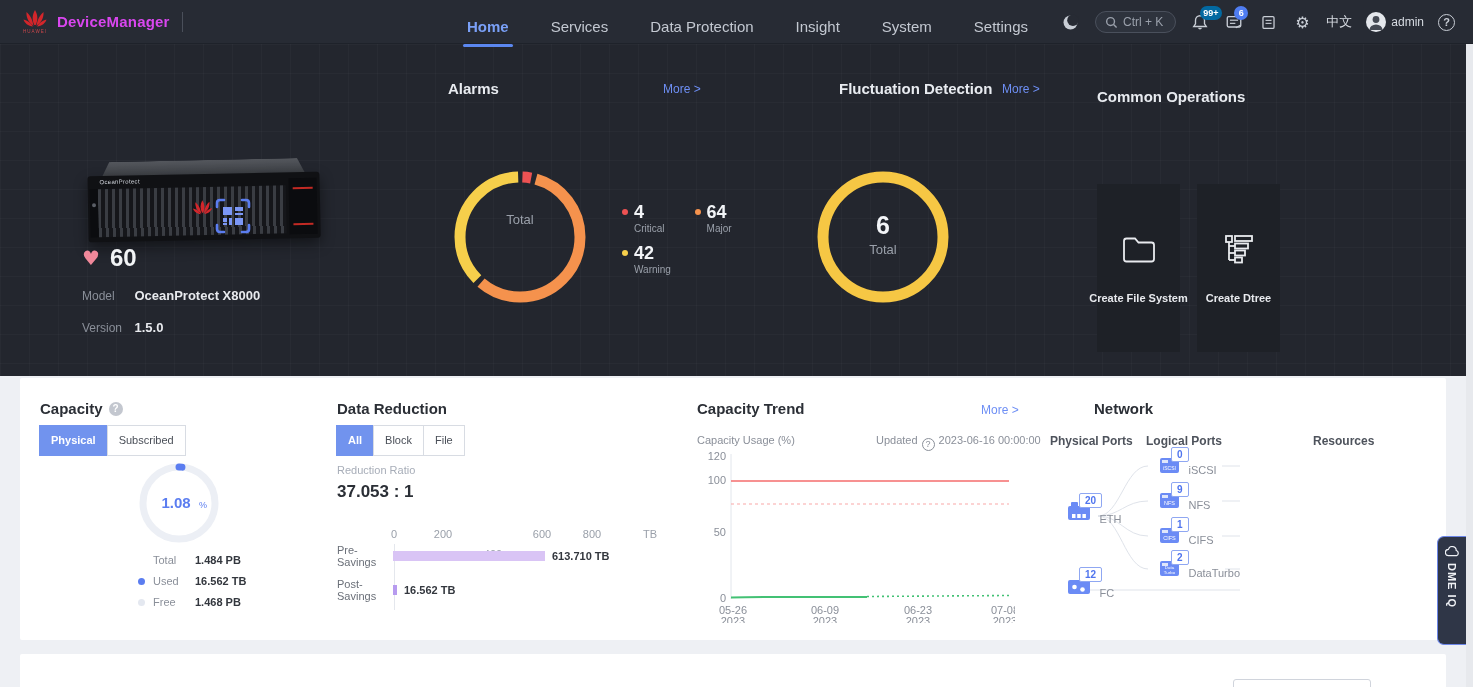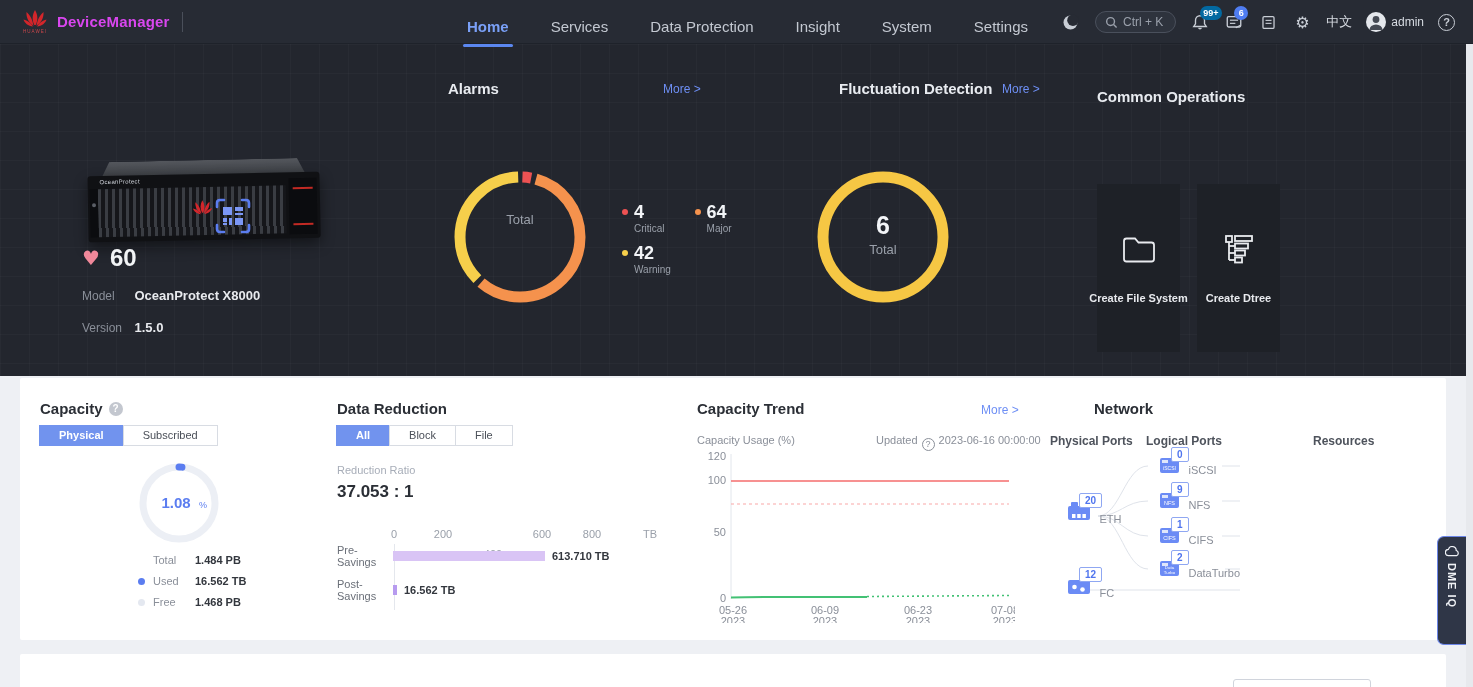--- a/index.html
+++ b/index.html
@@ -68,21 +68,21 @@
   .op-card { position:absolute; top:140px; width:83px; height:168px; background:#1e2127; cursor:pointer; display:flex; flex-direction:column; align-items:center; }
   .op-card .op-icon { margin-top:44px; height:42px; display:flex; align-items:center; }
   .op-label { color:#e8eaee; font-size:11px; font-weight:bold; margin-top:22px; text-align:center; white-space:nowrap; }
 
   
   #card1 { position:absolute; left:20px; top:378px; width:1426px; height:262px; background:#fff; border-radius:2px; }
   #card2 { position:absolute; left:20px; top:654px; width:1426px; height:60px; background:#fff; border-radius:2px; }
   .card-title { color:#2b2f36; font-size:15px; font-weight:bold; }
   .info-dot { display:inline-flex; width:14px; height:14px; border-radius:50%; background:#c3c7cf; color:#fff; font-size:10px; align-items:center; justify-content:center; vertical-align:2px; margin-left:6px; cursor:pointer; }
   .seg { display:inline-flex; }
-  .seg .seg-btn { height:21px; padding:0 19px; font-size:11px; border:1px solid #d8dce3; background:#fff; color:#4a4f58; margin-left:-1px; cursor:pointer; line-height:19px; font-family:inherit; }
+  .seg .seg-btn { height:31px; padding:0 11px; font-size:11px; border:1px solid #d8dce3; background:#fff; color:#4a4f58; margin-left:-1px; cursor:pointer; line-height:19px; font-family:inherit; }
   .seg .seg-btn.on { background:#7193ee; border-color:#7193ee; color:#fff; font-weight:bold; }
 
   .cap-row { position:absolute; left:118px; width:190px; display:flex; align-items:center; font-size:11px; }
   .cap-dot { width:7px; height:7px; border-radius:50%; margin-right:8px; }
   .cap-label { color:#8a8f99; width:42px; }
   .cap-value { color:#33373e; font-weight:bold; }
 
   .dim-label { color:#a7adb8; font-size:11px; }
   .ratio-text { color:#2b2f36; font-size:17px; font-weight:bold; }
   .axis-tick { position:absolute; top:528px; transform:translateX(-50%); color:#9aa0aa; font-size:11px; }

